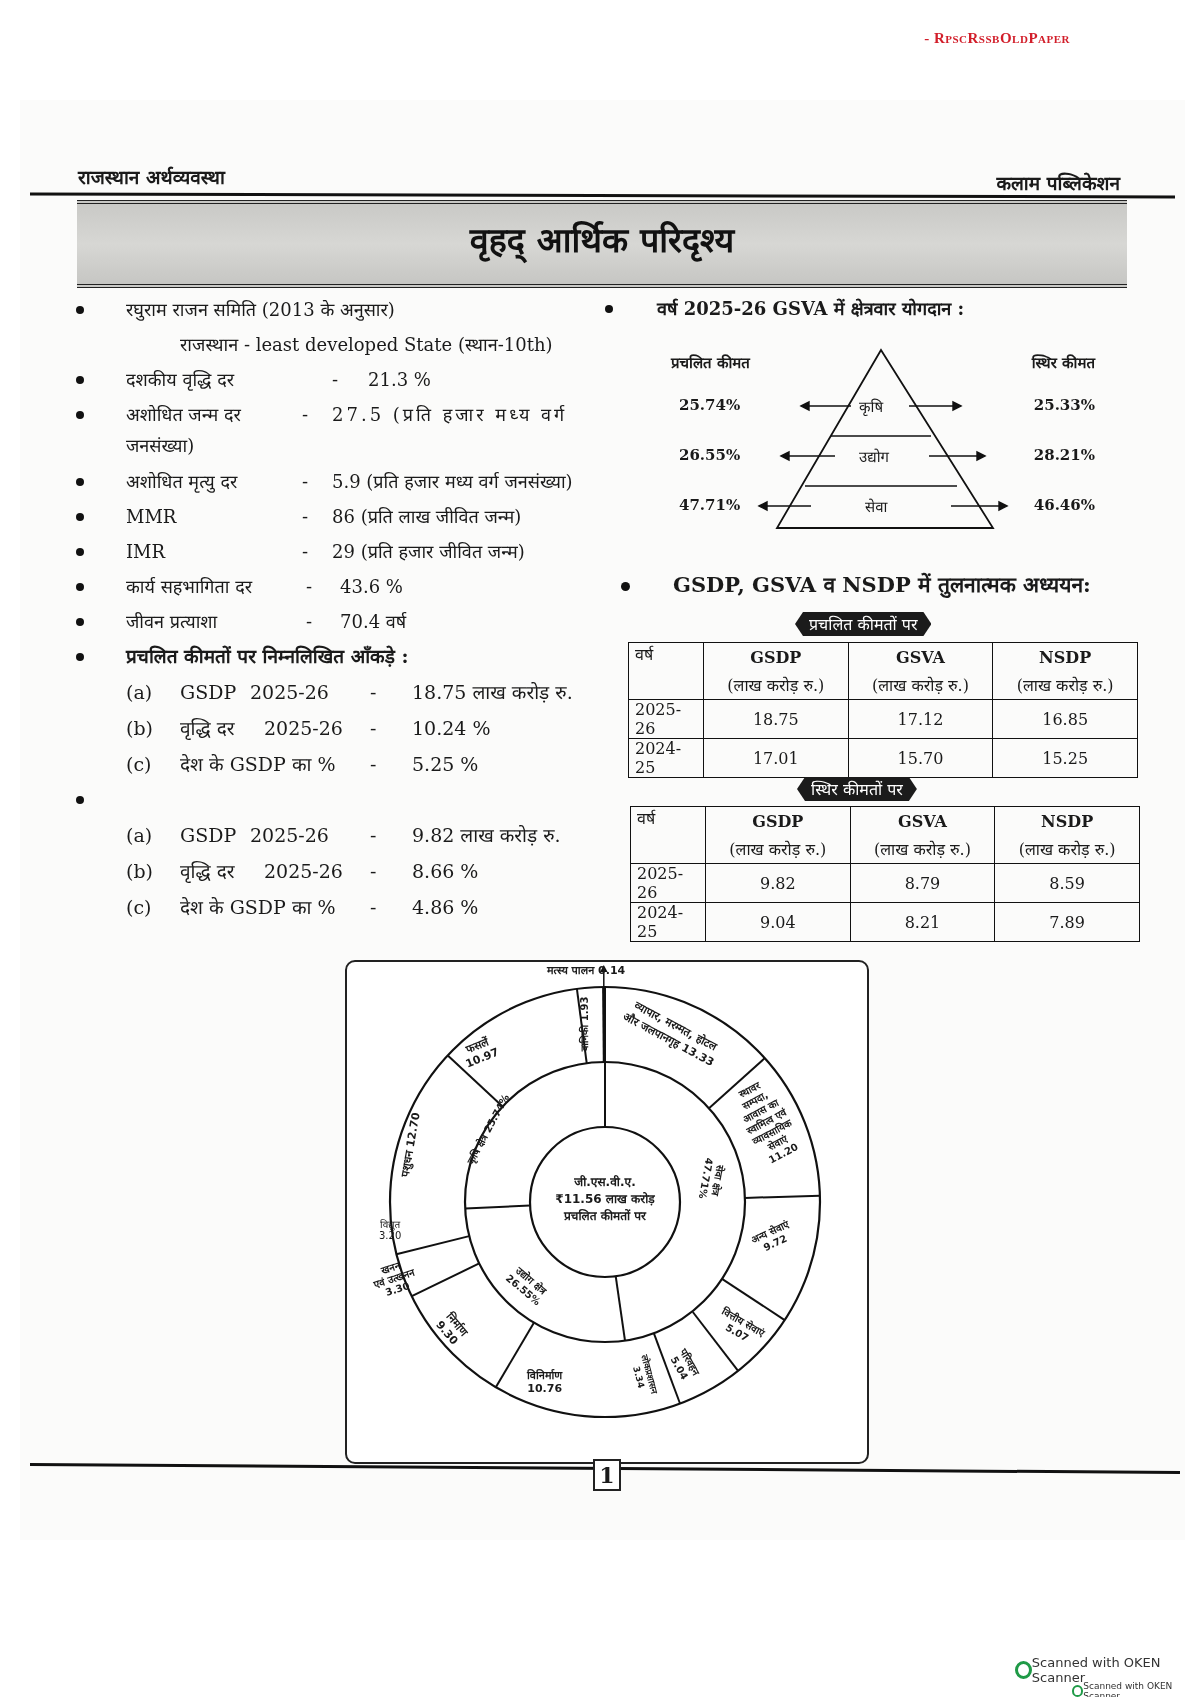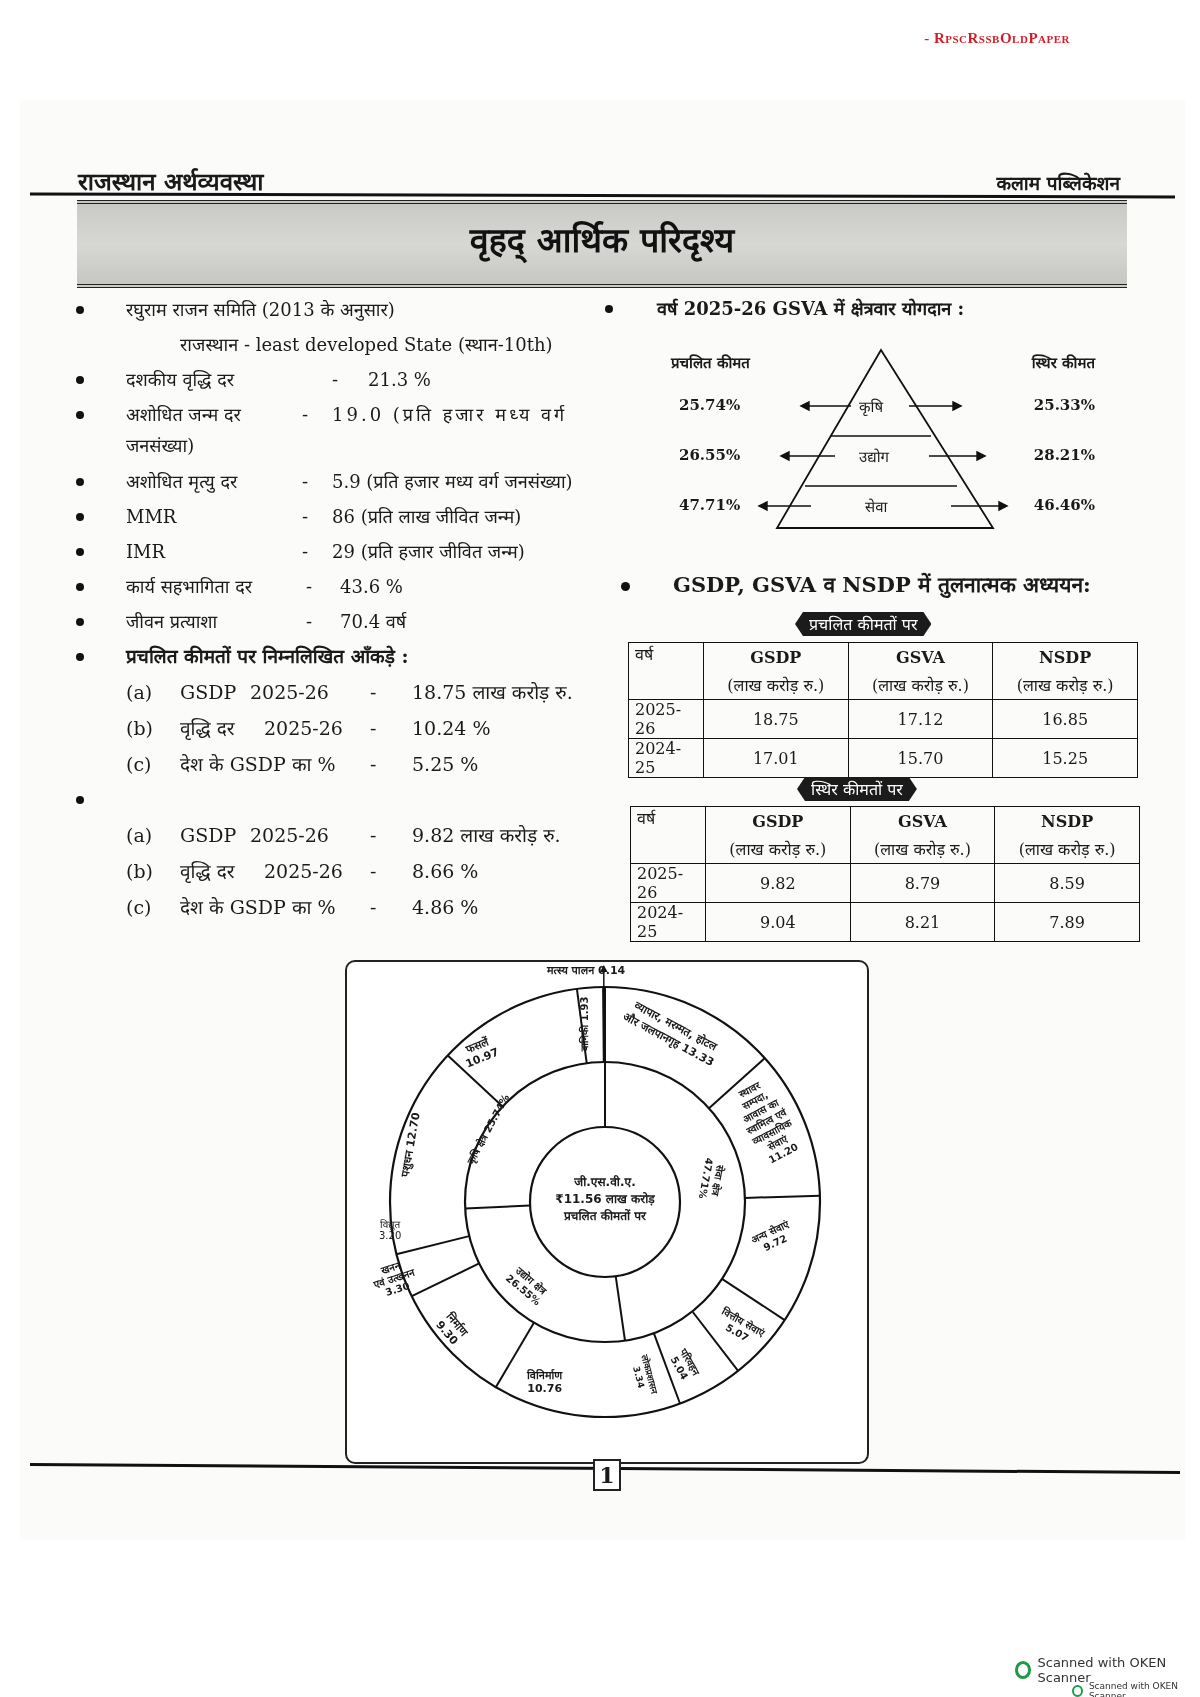--- a/index.html
+++ b/index.html
@@ -1,21 +1,21 @@
 <!DOCTYPE html>
 <html><head>
 <meta charset="utf-8">
 <style>
   html, body { margin:0; padding:0; }
   body { width:1200px; height:1697px; background:#ffffff; position:relative; overflow:hidden;
          font-family:"DejaVu Serif","Liberation Serif",serif; color:#1a1a1a; }
   .watermark { position:absolute; top:30px; right:130px; color:#d21e2a; font-family:"Liberation Serif",serif;
                font-weight:bold; font-size:15px; letter-spacing:0.5px; font-variant:small-caps; }
   .page { position:absolute; left:20px; top:100px; width:1165px; height:1440px; background:#fbfbfa; }
-  .run-left { position:absolute; left:78px; top:164px; font-size:24px; font-weight:bold; font-family:"DejaVu Sans",sans-serif; }
+  .run-left { position:absolute; left:78px; top:164px; font-size:19px; font-weight:bold; font-family:"DejaVu Sans",sans-serif; }
   .run-right { position:absolute; right:80px; top:170px; font-size:19px; font-weight:bold; font-family:"DejaVu Sans",sans-serif; }
   .rule-top { position:absolute; left:30px; top:194px; width:1145px; height:3px; background:#111; transform:rotate(0.15deg); }
   .banner { position:absolute; left:77px; top:200px; width:1050px; height:80px;
             background:linear-gradient(#c9c9c6,#d7d7d4 50%,#c6c6c3);
             border-top:4px double #222; border-bottom:4px double #222; }
   .banner-title { position:absolute; left:0; right:0; top:12px; text-align:center; font-size:34px; font-weight:bold;
                   font-family:"DejaVu Sans",sans-serif; color:#111; }
   .col-left { position:absolute; left:70px; top:292px; width:520px; font-size:18px; }
   .li { position:relative; height:35px; line-height:35px; white-space:nowrap; }
   .li .dot { position:absolute; left:6px; top:14px; width:8px; height:8px; border-radius:50%; background:#111; }
@@ -45,21 +45,21 @@
   .tag { position:absolute; background:#1b1b1b; color:#fff; font-size:16px; padding:1px 14px; font-family:"DejaVu Sans",sans-serif;
          clip-path:polygon(8px 0,calc(100% - 8px) 0,100% 50%,calc(100% - 8px) 100%,8px 100%,0 50%); }
   table.dt { position:absolute; border-collapse:collapse; font-size:16px;padding-left:12px; }
   table.dt td { border:1.5px solid #111; padding:0 6px; height:28px; }
   table.dt td.c { text-align:center; }
   table.dt .hrow td { font-weight:bold; text-align:center; }
   .chart-box { position:absolute; left:345px; top:960px; width:520px; height:500px; border:2px solid #222; border-radius:10px; background:#fff; }
   .rule-bot { position:absolute; left:30px; top:1467px; width:1150px; height:3px; background:#111; transform:rotate(0.4deg); }
   .pageno { position:absolute; left:593px; top:1459px; width:24px; height:28px; border:2px solid #222; background:#fff;
             text-align:center; font-size:22px; line-height:28px; font-weight:bold; }
-  .oken { position:absolute; font-family:"DejaVu Sans",sans-serif; color:#333; display:flex; align-items:center; gap:6px; }
+  .oken { position:absolute; font-family:"DejaVu Sans",sans-serif; color:#333; display:flex; align-items:center; gap:0; }
   .oken .ic { border-radius:50%; border:3px solid #1f9a47; display:inline-block; }
 </style>
 </head>
 <body>
 
 <div class="watermark">- RpscRssbOldPaper</div>
 
 <div class="page"></div>
 
 <div class="run-left">राजस्थान अर्थव्यवस्था</div>
@@ -81,21 +81,21 @@
   <div class="li">
     <span class="dot"></span>
     <span class="lbl">दशकीय वृद्धि दर</span>
     <span class="dash" style="left:262px">-</span>
     <span class="val" style="left:298px">21.3 %</span>
   </div>
   <div class="li wide">
     <span class="dot"></span>
     <span class="lbl">अशोधित जन्म दर</span>
     <span class="dash" style="left:232px">-</span>
-    <span class="val" style="left:262px">19.0 (प्रति हजार मध्य वर्ग</span>
+    <span class="val" style="left:262px">27.5 (प्रति हजार मध्य वर्ग</span>
   </div>
   <div class="cont" style="padding-left:56px">जनसंख्या)</div>
   <div class="li">
     <span class="dot"></span>
     <span class="lbl">अशोधित मृत्यु दर</span>
     <span class="dash">-</span>
     <span class="val" style="left:262px">5.9 (प्रति हजार मध्य वर्ग जनसंख्या)</span>
   </div>
   <div class="li">
     <span class="dot"></span>

